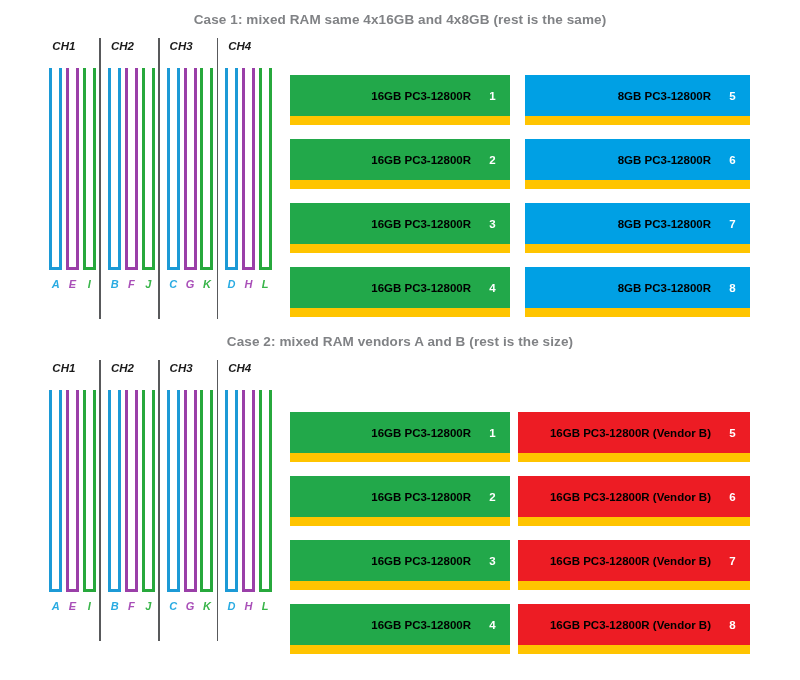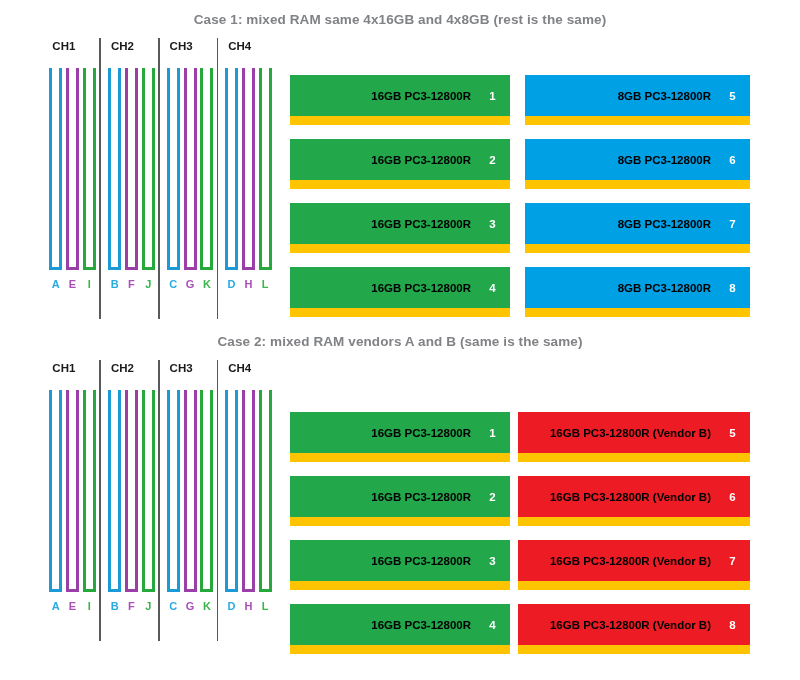--- a/index.html
+++ b/index.html
@@ -19,21 +19,21 @@
     left:0;width:800px;
     text-align:center;
     font-size:13.5px;
     font-weight:bold;
     color:#808285;
     letter-spacing:0.1px;
     top:12px;
   }
 
   
-  .diagram{position:absolute;left:0;top:38px;width:262px;height:290px;}
+  .diagram{position:absolute;left:0;top:38px;width:262px;height:290px;font-style:italic;}
   .ch-headers{position:absolute;left:0;top:0;width:262px;height:20px;}
   .ch-label{
     position:absolute;top:2px;
     font-size:11.5px;font-weight:bold;color:#1a1a1a;
     text-align:center;width:58px;
   }
   .divider{
     position:absolute;top:0;width:1.6px;height:281px;background:#58595b;
   }
   .slot{
@@ -179,21 +179,21 @@
       <div class="dimm blue" style="left: 525px; top: 267px; width: 225px;">
         <div class="dimm-body">
           <span class="dimm-label">8GB PC3-12800R</span>
           <span class="dimm-num">8</span>
         </div>
         <div class="dimm-conn"></div>
       </div>
     </div>
   </div>
 <div id="case2" class="case">
-    <div class="case-title">Case 2: mixed RAM vendors A and B (same is the same)</div>
+    <div class="case-title">Case 2: mixed RAM vendors A and B (rest is the size)</div>
     <div class="diagram">
       <div class="ch-headers">
         <div class="ch-label" style="left: 34.87px;">CH1</div>
         <div class="ch-label" style="left: 93.5px;">CH2</div>
         <div class="ch-label" style="left: 152.13px;">CH3</div>
         <div class="ch-label" style="left: 210.76px;">CH4</div>
       </div>
       <div class="divider" style="left: 99.22px;"></div>
       <div class="divider" style="left: 158.21px;"></div>
       <div class="divider" style="left: 216.84px;"></div>

